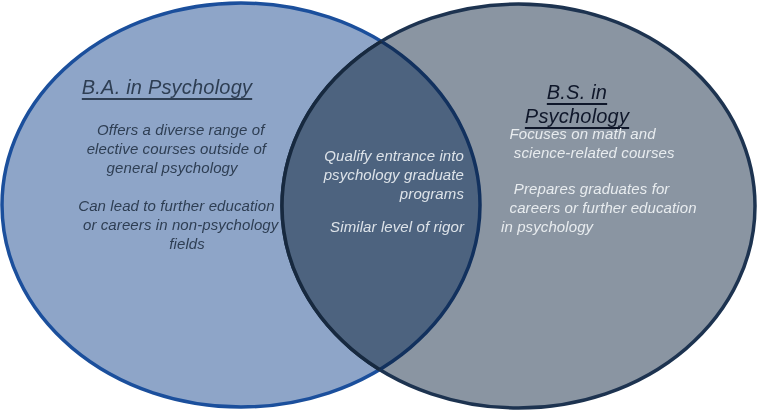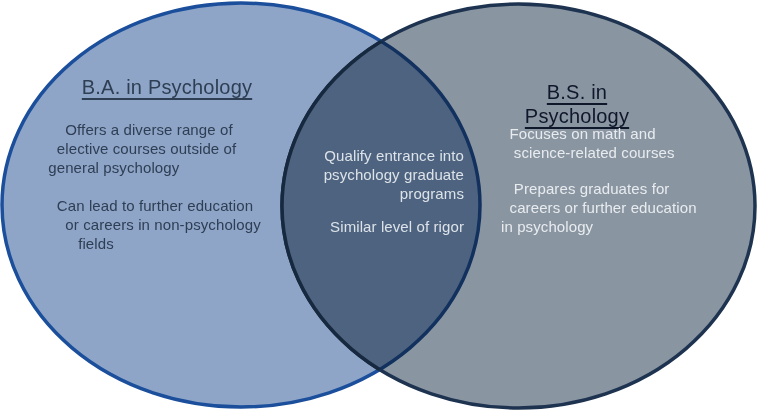--- a/index.html
+++ b/index.html
@@ -4,21 +4,21 @@
 <style>
   html, body {
     margin: 0; padding: 0;
     width: 760px; height: 412px;
     background: #ffffff;
     overflow: hidden;
     font-family: "Liberation Sans", "DejaVu Sans", sans-serif;
   }
   .stage {
     position: relative;
-    width: 760px; height: 316px;
+    width: 760px; height: 316px; font-style: italic;
   }
   .stage svg {
     position: absolute;
     left: 0; top: 0;
   }
   .txt {
     position: absolute;
     font-size: 15px;
     line-height: 19px;
     letter-spacing: 0.1px;
@@ -33,21 +33,21 @@
     line-height: 24px;
     text-align: center;
     text-decoration: underline;
     text-decoration-thickness: 1.5px;
     text-underline-offset: 4px;
     letter-spacing: 0.2px;
   }
   
   .left-title { left: 62px; top: 75px; width: 210px; color: #2E3E53; }
   .left-body  { left: 44px; top: 120px; width: 252px; color: #2E3E53; }
-  .left-body p { margin-bottom: 19px; }
+  .left-body p { margin-bottom: 19px; text-align: center; }
   
   .mid-title { left: 292px; top: 94px; width: 160px; color: #E2E7EC; }
   .mid-body  { left: 292px; top: 146px; width: 172px; color: #DDE3E9; text-align: right; }
   .mid-body p { margin-bottom: 14px; }
   
   .right-title { left: 497px; top: 80px; width: 160px; color: #0f172a; }
   .right-body  { left: 501px; top: 124px; width: 232px; color: #E8ECEF; }
   .right-body p { margin-bottom: 17px; }
 </style>
 </head>

